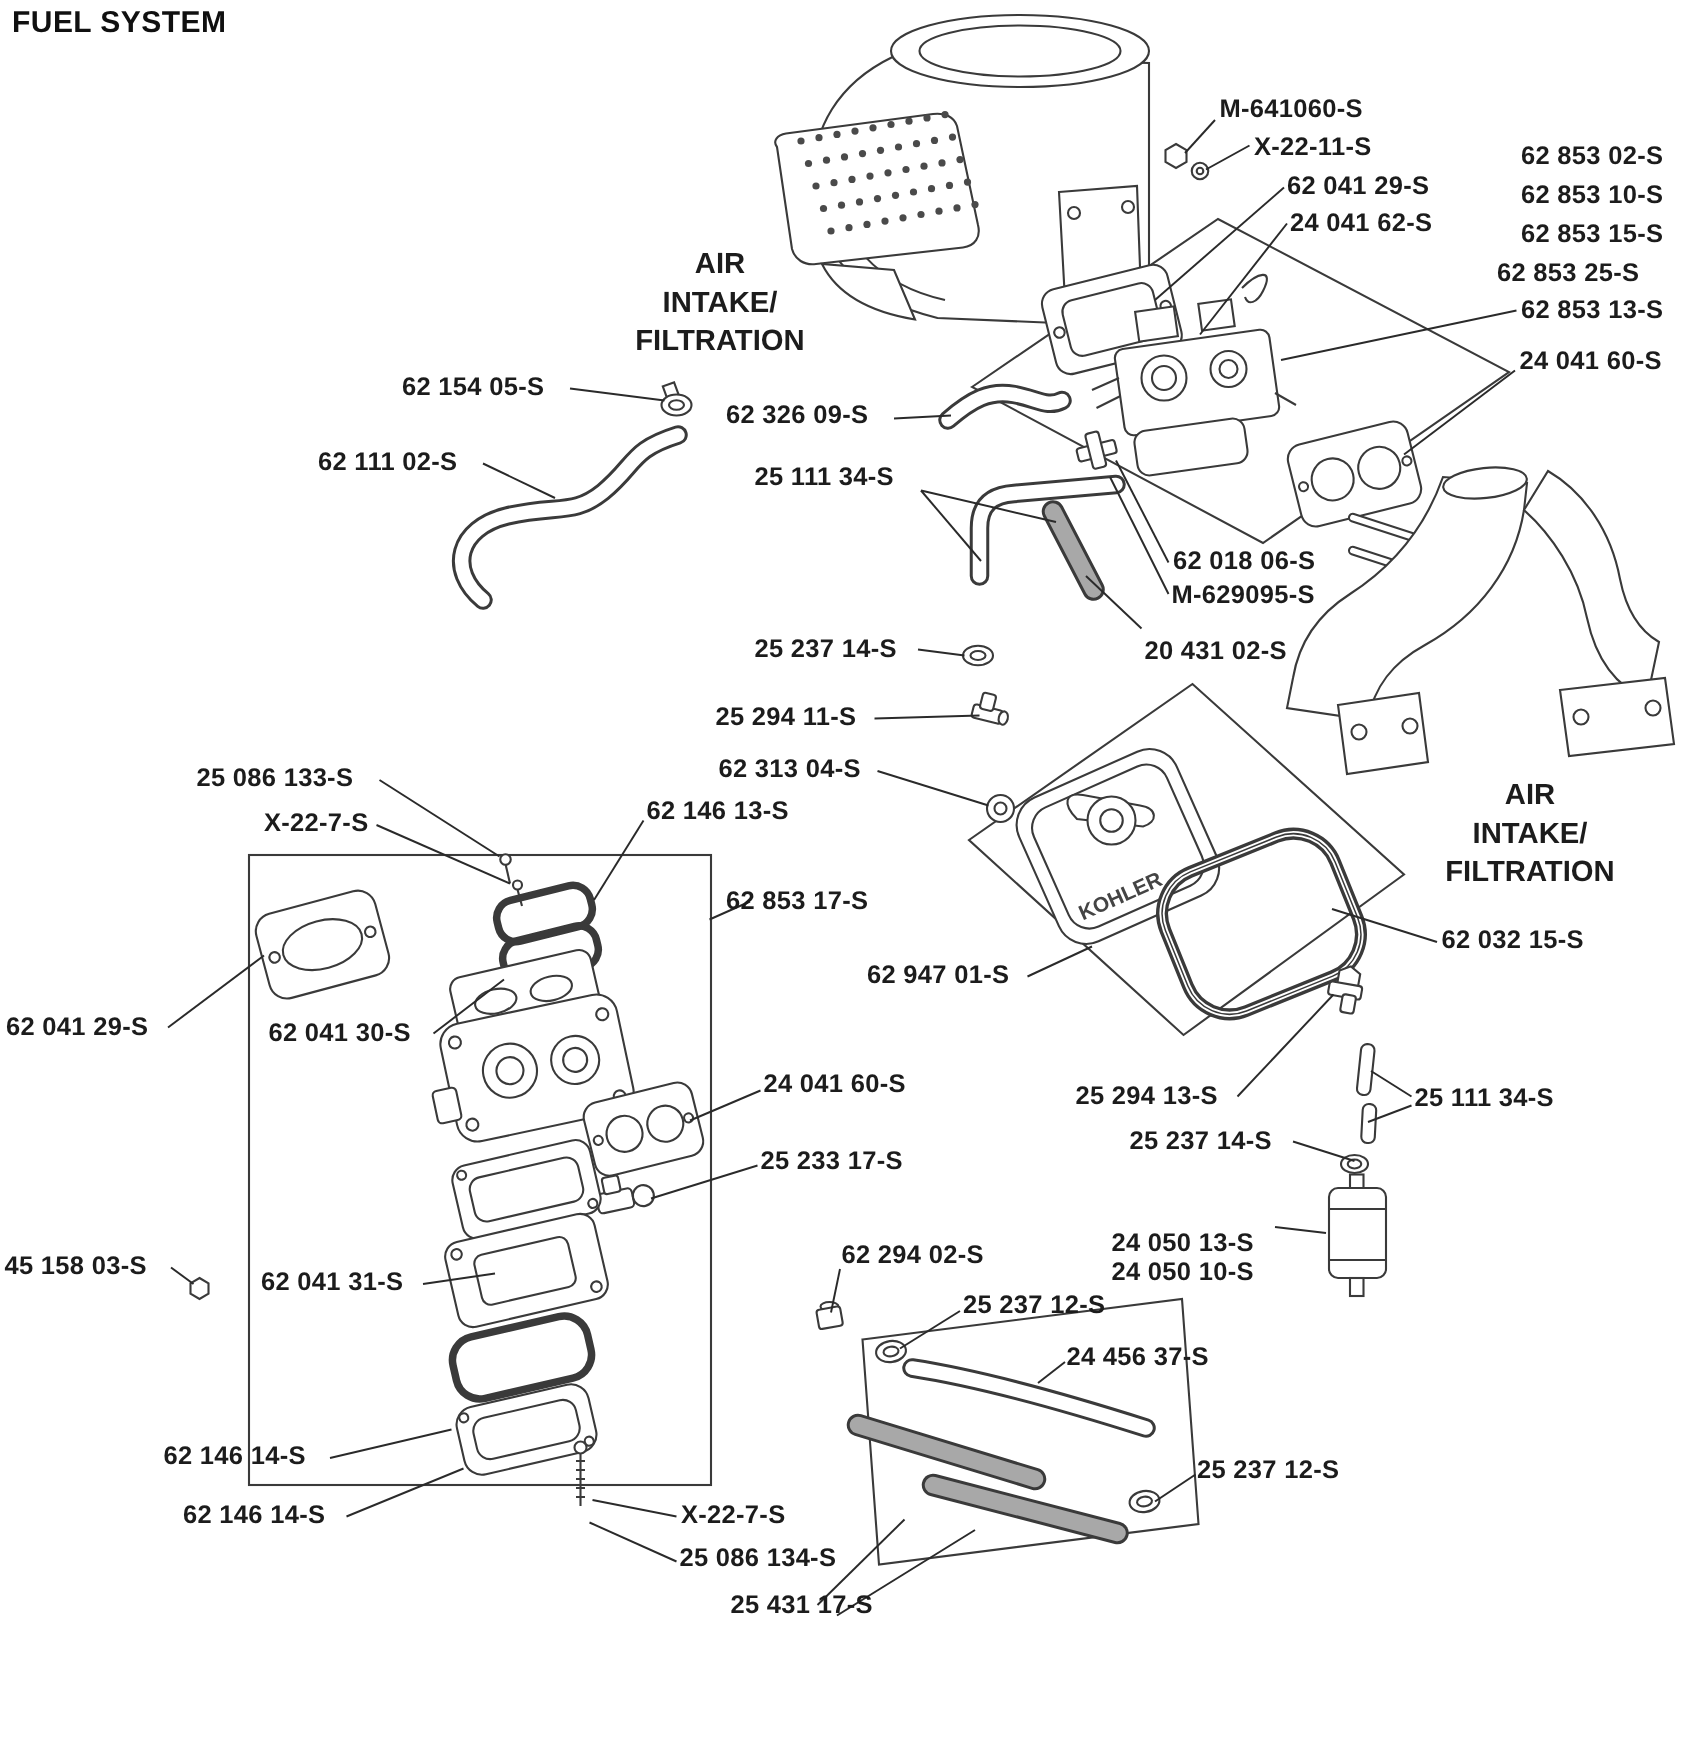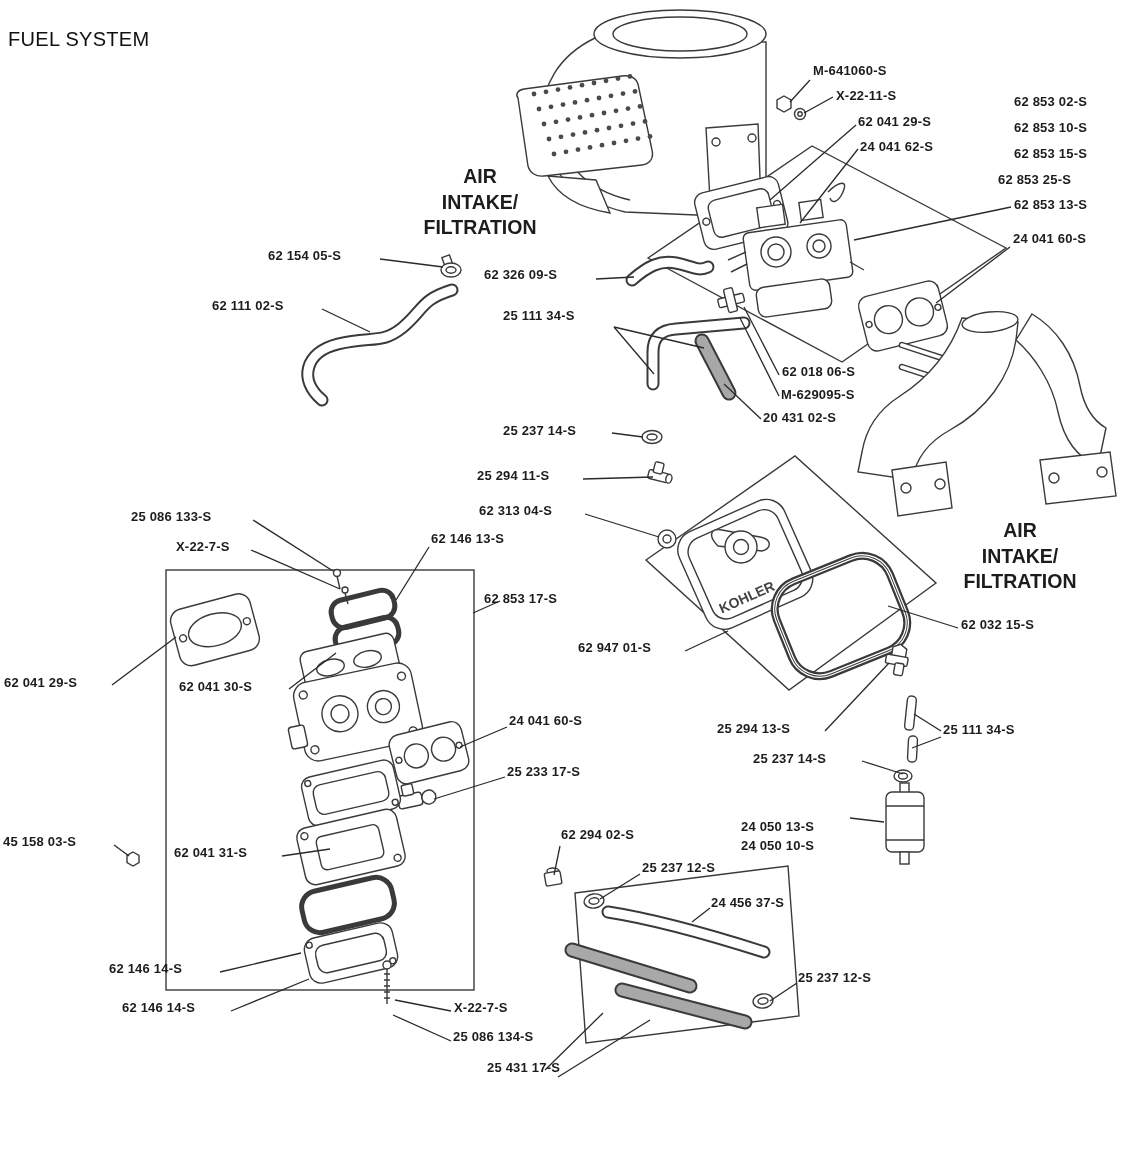--- a/index.html
+++ b/index.html
@@ -20,30 +20,30 @@
   .gi { fill:none; stroke:#a8a8a8; stroke-width:11; stroke-linecap:round; }
   .watermark {
     position:absolute; left:282px; top:518px; z-index:2;
     font-family:"Liberation Serif", serif; font-weight:bold;
     font-size:112px; line-height:1; color:#000; opacity:0.20;
     pointer-events:none; white-space:nowrap; letter-spacing:1px;
   }
   .watermark sup { font-size:28px; vertical-align:58px; }
   .labels { position:absolute; inset:0; z-index:3; }
   .part-label {
-    position:absolute; font-weight:bold; font-size:13px; color:#1c1c1c;
+    position:absolute; font-weight:bold; font-size:17px; color:#1c1c1c;
     white-space:nowrap; letter-spacing:0.2px; cursor:pointer;
   }
   .annot {
     position:absolute; font-weight:bold; font-size:19.5px; color:#1c1c1c;
     text-align:center; white-space:pre-line; line-height:1.32;
   }
   .title {
     position:absolute; left:8px; top:4px; z-index:3;
-    font-weight:normal; font-size:20px; color:#101010; letter-spacing:0.3px;margin-top:24px;
+    font-weight:bold; font-size:20px; color:#101010; letter-spacing:0.3px;
   }
   .footer {
     position:absolute; left:0; right:0; bottom:6px; z-index:3;
     text-align:center; font-size:20px; color:#1a1a1a;
   }
 </style>
 </head>
 <body>
 
 <div class="stage">
@@ -406,21 +406,21 @@
     <div class="part-label" style="left:1014px;top:146px">62 853 15-S</div>
     <div class="part-label" style="left:998px;top:172px">62 853 25-S</div>
     <div class="part-label" style="left:1014px;top:197px">62 853 13-S</div>
     <div class="part-label" style="left:1013px;top:231px">24 041 60-S</div>
     <div class="part-label" style="left:268px;top:248px">62 154 05-S</div>
     <div class="part-label" style="left:484px;top:267px">62 326 09-S</div>
     <div class="part-label" style="left:212px;top:298px">62 111 02-S</div>
     <div class="part-label" style="left:503px;top:308px">25 111 34-S</div>
     <div class="part-label" style="left:782px;top:364px">62 018 06-S</div>
     <div class="part-label" style="left:781px;top:387px">M-629095-S</div>
-    <div class="part-label" style="left:763px;top:410px">20 431 02-S</div>
+    <div class="part-label" style="left:763px;top:424px">20 431 02-S</div>
     <div class="part-label" style="left:503px;top:423px">25 237 14-S</div>
     <div class="part-label" style="left:477px;top:468px">25 294 11-S</div>
     <div class="part-label" style="left:479px;top:503px">62 313 04-S</div>
     <div class="part-label" style="left:131px;top:509px">25 086 133-S</div>
     <div class="part-label" style="left:176px;top:539px">X-22-7-S</div>
     <div class="part-label" style="left:431px;top:531px">62 146 13-S</div>
     <div class="part-label" style="left:484px;top:591px">62 853 17-S</div>
     <div class="part-label" style="left:961px;top:617px">62 032 15-S</div>
     <div class="part-label" style="left:578px;top:640px">62 947 01-S</div>
     <div class="part-label" style="left:4px;top:675px">62 041 29-S</div>

